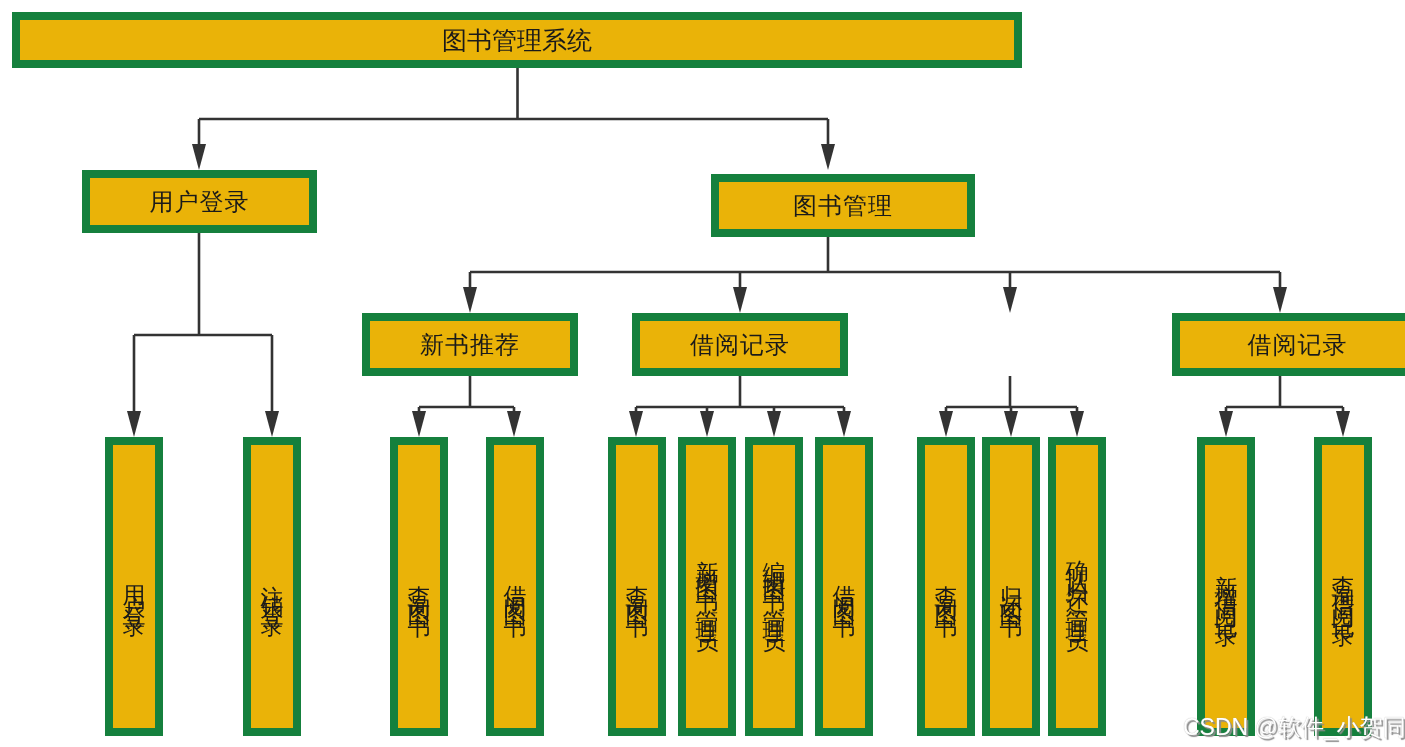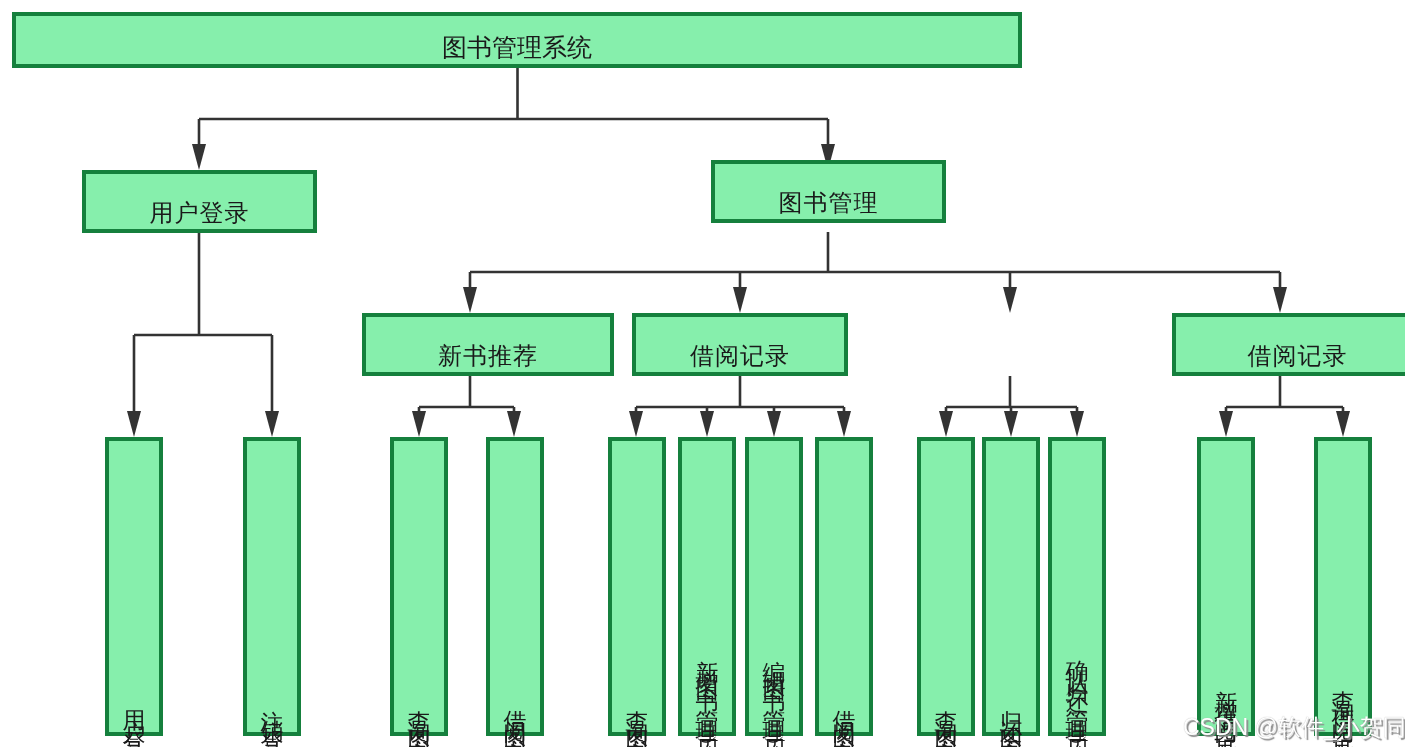--- a/index.html
+++ b/index.html
@@ -22,24 +22,24 @@
     stroke-width: 2.6;
     fill: none;
   }
   svg.connectors polygon {
     fill: #333333;
     stroke: none;
   }
   .node {
     position: absolute;
     box-sizing: border-box;
-    background: #86efac;
-    border: 4px solid #15803d;
+    background: #eab308;
+    border: 8px solid #15803d;
     display: flex;
-    align-items: flex-end;
+    align-items: center;
     justify-content: center;
     color: #1a1a1a;
     z-index: 2;
   }
   .hnode { height: 63px; font-size: 24px; letter-spacing: 1px; }
   .root-node { left: 12px; top: 12px; width: 1010px; height: 56px; font-size: 25px; }
   .leaf { top: 437px; width: 58px; height: 299px; }
   .leaf .vtext {
     writing-mode: vertical-rl;
     text-orientation: mixed;
@@ -101,25 +101,25 @@
     <polygon points="1336,411 1350,411 1343,437"></polygon>
   </svg>
 
   <div class="node root-node">
     <span>图书管理系统</span>
   </div>
 
   <div class="node hnode" style="left:82px; top:170px; width:235px;">
     <span>用户登录</span>
   </div>
-  <div class="node hnode" style="left:711px; top:160px; width:235px;">
+  <div class="node hnode" style="left:711px; top:174px; width:264px;">
     <span>图书管理</span>
   </div>
 
-  <div class="node hnode" style="left:362px; top:313px; width:252px;">
+  <div class="node hnode" style="left:362px; top:313px; width:216px;">
     <span>新书推荐</span>
   </div>
   <div class="node hnode" style="left:632px; top:313px; width:216px;">
     <span>借阅记录</span>
   </div>
   <div class="node hnode" style="left:1172px; top:313px; width:251px;">
     <span>借阅记录</span>
   </div>
 
   <div class="node leaf" style="left:105px;">

